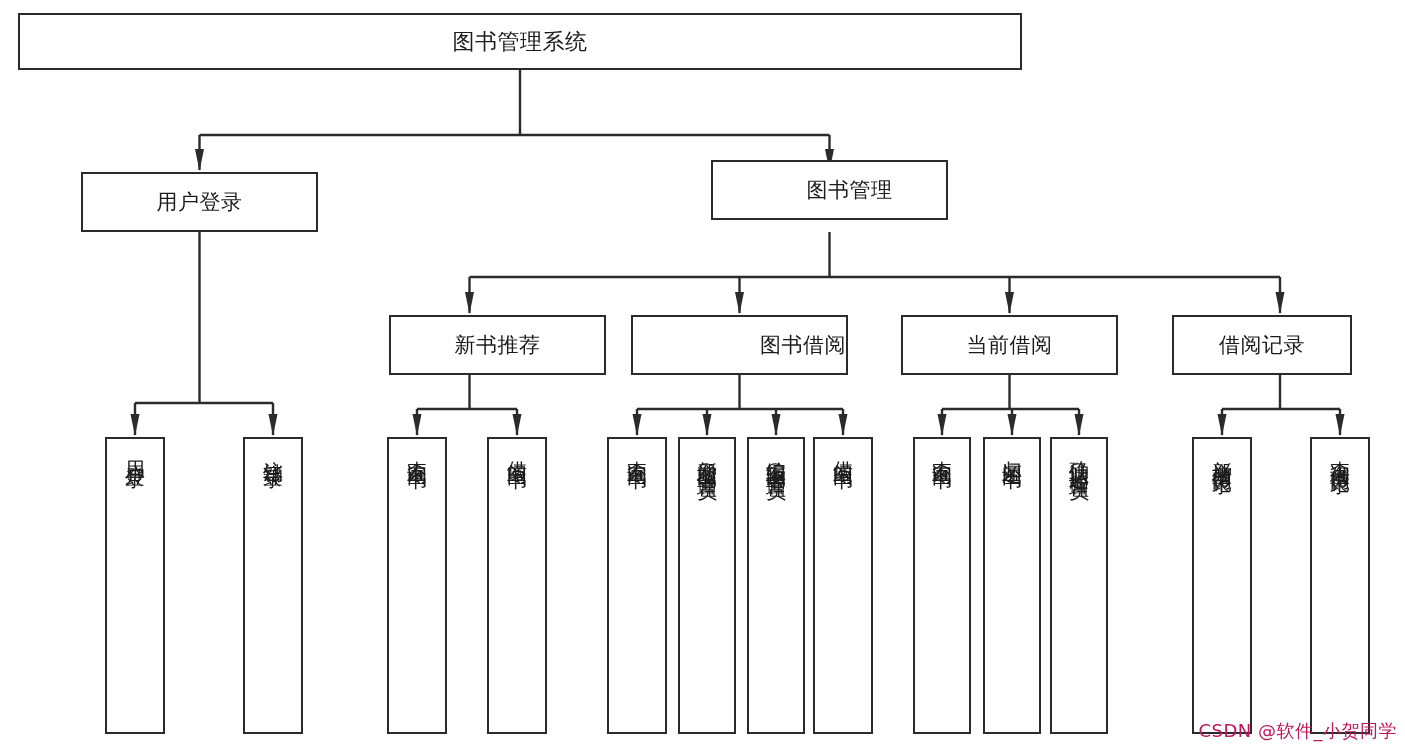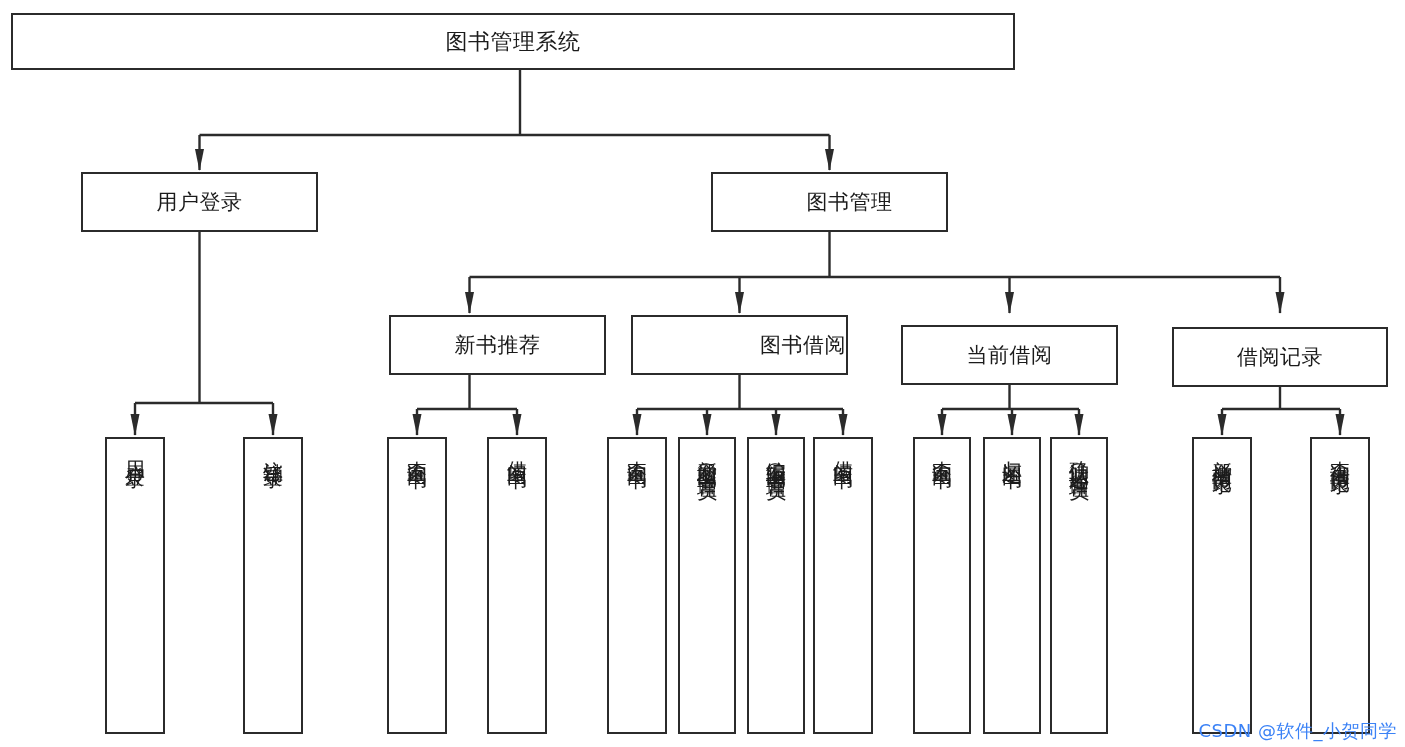--- a/index.html
+++ b/index.html
@@ -69,21 +69,21 @@
     white-space: nowrap;
     display: block;
     text-align: left;
   }
   
   #watermark {
     position: absolute;
     right: 8px;
     bottom: 4px;
     font-size: 18px;
-    color: #3b82f6;
+    color: #be185d;
     letter-spacing: 0.5px;
     white-space: nowrap;
     margin-top: 47px;
   }
 </style>
 </head>
 <body>
 
 <div id="diagram">
 
@@ -135,41 +135,41 @@
       <line x1="1079" y1="409" x2="1079" y2="435"></line>
       <polygon points="1074.5,414 1083.5,414 1079,436"></polygon>
       <line x1="1280" y1="375" x2="1280" y2="409"></line>
       <line x1="1222" y1="409" x2="1340" y2="409"></line>
       <line x1="1222" y1="409" x2="1222" y2="435"></line>
       <polygon points="1217.5,414 1226.5,414 1222,436"></polygon>
       <line x1="1340" y1="409" x2="1340" y2="435"></line>
       <polygon points="1335.5,414 1344.5,414 1340,436"></polygon>
     </svg>
 
-  <div class="node horizontal root" id="node-root" style="left: 11px; top: 13px; width: 1004px; height: 57px;">
+  <div class="node horizontal root" id="node-root" style="left: 18px; top: 13px; width: 1004px; height: 57px;">
     <span>图书管理系统</span>
   </div>
 
   <div class="node horizontal" id="node-l2-0" style="left: 81px; top: 172px; width: 237px; height: 60px;">
     <span>用户登录</span>
   </div>
-  <div class="node horizontal" id="node-l2-1" style="left: 711px; top: 172px; width: 237px; height: 60px; padding-left: 40px;">
+  <div class="node horizontal" id="node-l2-1" style="left: 711px; top: 160px; width: 237px; height: 60px; padding-left: 40px;">
     <span>图书管理</span>
   </div>
 
   <div class="node horizontal" id="node-l3-0" style="left: 361px; top: 315px; width: 217px; height: 60px; margin-left: 28px;">
     <span>新书推荐</span>
   </div>
   <div class="node horizontal" id="node-l3-1" style="left: 631px; top: 315px; width: 217px; height: 60px; justify-content: flex-end;">
     <span>图书借阅</span>
   </div>
-  <div class="node horizontal" id="node-l3-2" style="left: 901px; top: 325px; width: 217px; height: 60px;">
+  <div class="node horizontal" id="node-l3-2" style="left: 901px; top: 315px; width: 217px; height: 60px;">
     <span>当前借阅</span>
   </div>
-  <div class="node horizontal" id="node-l3-3" style="left: 1172px; top: 327px; width: 216px; height: 60px;">
+  <div class="node horizontal" id="node-l3-3" style="left: 1172px; top: 315px; width: 180px; height: 60px;">
     <span>借阅记录</span>
   </div>
 
   <div class="node vertical" id="node-leaf-0" style="left: 105px; top: 437px; width: 60px; height: 297px;">
     <span class="vlabel">用户登录</span>
   </div>
   <div class="node vertical" id="node-leaf-1" style="left: 243px; top: 437px; width: 60px; height: 297px;">
     <span class="vlabel">注销登录</span>
   </div>
   <div class="node vertical" id="node-leaf-2" style="left: 387px; top: 437px; width: 60px; height: 297px;">

